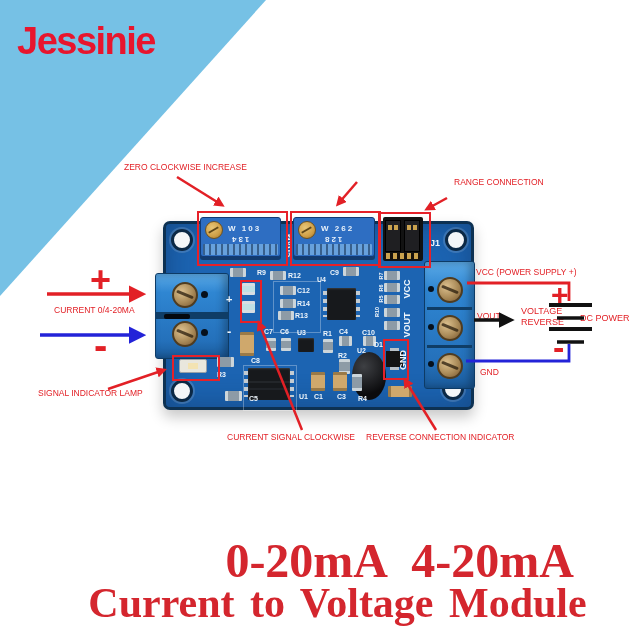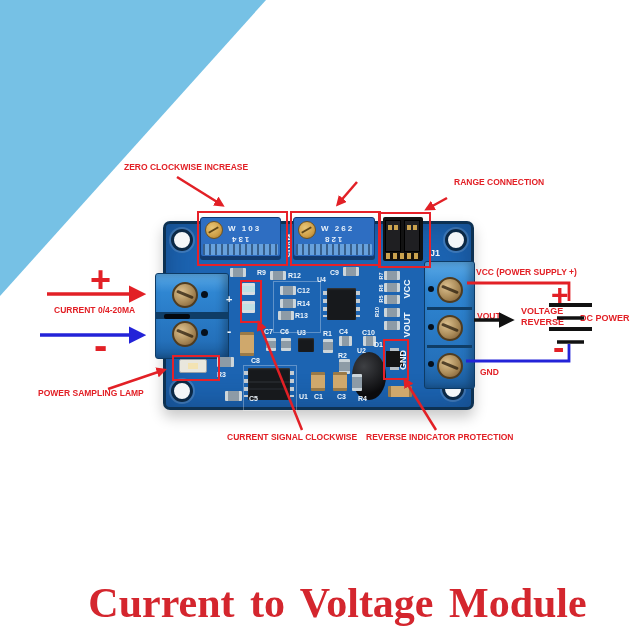--- a/index.html
+++ b/index.html
@@ -4,21 +4,21 @@
 <style>
   html,body{margin:0;padding:0;background:#fff;}
   .stage{position:relative;width:640px;height:640px;background:#ffffff;overflow:hidden;
          font-family:"Liberation Sans",sans-serif;}
   
   .triangle{position:absolute;left:0;top:0;width:266px;height:296px;background:#76c1e5;
             clip-path:polygon(0 0,100% 0,0 100%);}
   .brand{position:absolute;left:17px;top:20px;font-size:38px;font-weight:bold;
          letter-spacing:-1.5px;color:#e8152d;}
   
-  .ann{position:absolute;color:#e22026;font-weight:bold;font-size:8.5px;white-space:nowrap;
+  .ann{position:absolute;color:#e22026;font-weight:normal;font-size:8.5px;white-space:nowrap;
        letter-spacing:0;}
   .sign{position:absolute;color:#e22026;font-weight:bold;line-height:1;}
   .bsign{position:absolute;color:#e22026;font-weight:bold;line-height:1;}
   
   .title1{position:absolute;right:66px;top:533px;font-family:"Liberation Serif",serif;
           font-weight:bold;font-size:48px;color:#d4262e;word-spacing:14px;white-space:nowrap;}
   .title2{position:absolute;left:55px;top:579px;width:565px;text-align:center;
           font-family:"Liberation Serif",serif;font-weight:bold;font-size:42px;color:#d4262e;
           word-spacing:5px;white-space:nowrap;}
   
@@ -79,20 +79,21 @@
   .tan-h{background:linear-gradient(90deg,#9a7a48 0 3px,#cfa86c 3px,#cfa86c calc(100% - 3px),#9a7a48 calc(100% - 3px));}
   .tan-v{background:linear-gradient(180deg,#9a7a48 0 3px,#cfa86c 3px,#cfa86c calc(100% - 3px),#9a7a48 calc(100% - 3px));}
   .overlay{position:absolute;left:0;top:0;z-index:20;pointer-events:none;}
 </style>
 </head>
 <body>
 
 <div class="stage">
 
   <div class="triangle"></div>
+  <div class="brand">Jessinie</div>
 
   <div class="pcb">
     <div class="board"></div>
 
     <div class="silkbox" style="left:118px;top:76px;width:46px;height:50px"></div>
     <div class="silkbox" style="left:88px;top:160px;width:52px;height:44px"></div>
 
     <div class="hole" style="left:16px;top:24px"></div>
     <div class="hole" style="left:290px;top:24px"></div>
     <div class="hole" style="left:16px;top:175px"></div>
@@ -129,21 +130,21 @@
       <span class="pot-t1">W 262</span>
       <span class="pot-t2">128</span>
       <div class="pot-strip"></div>
     </div>
 
     <div class="jumper" style="left:228px;top:12px">
       <div class="jcap" style="left:2px"></div>
       <div class="jcap" style="left:21px"></div>
       <div class="jpins"></div>
     </div>
-    <span class="silk big" style="left:275px;top:43px">J1</span>
+    <span class="silk big" style="left:275px;top:33px">J1</span>
     <span class="silk rot" style="left:119px;top:36px;width:30px;font-size:8px">SDAM</span>
 
     <div class="ic pins-lr" style="left:172px;top:83px;width:29px;height:32px"></div>
     <div class="ic pins-lr marked" style="left:93px;top:163px;width:42px;height:32px"></div>
     <div class="ic" style="left:143px;top:133px;width:16px;height:14px"></div>
     <div class="barrel" style="left:197px;top:147px;width:34px;height:48px"></div>
     <div class="dcomp" style="left:231px;top:146px;width:17px;height:16px"></div>
     <div class="led" style="left:24px;top:154px;width:28px;height:14px"></div>
 
     <div class="smd-h" style="left:75px;top:63px;width:16px;height:9px"></div>
@@ -244,25 +245,26 @@
     <line x1="557" y1="318" x2="584" y2="318" stroke="#111111" stroke-width="3.5"></line>
     <line x1="549" y1="329" x2="592" y2="329" stroke="#111111" stroke-width="4"></line>
     <line x1="557" y1="342" x2="584" y2="342" stroke="#111111" stroke-width="3.5"></line>
   </svg>
 
   <div class="ann" style="left:124px;top:162px">ZERO CLOCKWISE INCREASE</div>
   <div class="ann" style="left:454px;top:177px">RANGE CONNECTION</div>
   <div class="sign" style="left:90px;top:262px;font-size:36px">+</div>
   <div class="ann" style="left:54px;top:305px">CURRENT 0/4-20MA</div>
   <div class="sign" style="left:94px;top:325px;font-size:40px">-</div>
-  <div class="ann" style="left:38px;top:388px">POWER SAMPLING LAMP</div>
+  <div class="ann" style="left:38px;top:388px">SIGNAL INDICATOR LAMP</div>
   <div class="ann" style="left:227px;top:432px">CURRENT SIGNAL CLOCKWISE</div>
-  <div class="ann" style="left:366px;top:432px">REVERSE INDICATOR PROTECTION</div>
+  <div class="ann" style="left:366px;top:432px">REVERSE CONNECTION INDICATOR</div>
   <div class="ann" style="left:476px;top:267px">VCC (POWER SUPPLY +)</div>
   <div class="ann" style="left:477px;top:311px">VOUT</div>
   <div class="ann" style="left:521px;top:306px;width:62px;white-space:normal;line-height:1.25;font-size:9px">VOLTAGE REVERSE</div>
   <div class="ann" style="left:580px;top:313px;font-size:9px">DC POWER</div>
   <div class="ann" style="left:480px;top:367px">GND</div>
   <div class="bsign" style="left:551px;top:280px;font-size:30px">+</div>
   <div class="bsign" style="left:553px;top:330px;font-size:34px">-</div>
 
+  <div class="title1">0-20mA 4-20mA</div>
   <div class="title2">Current to Voltage Module</div>
 </div>
 
 </body></html>

